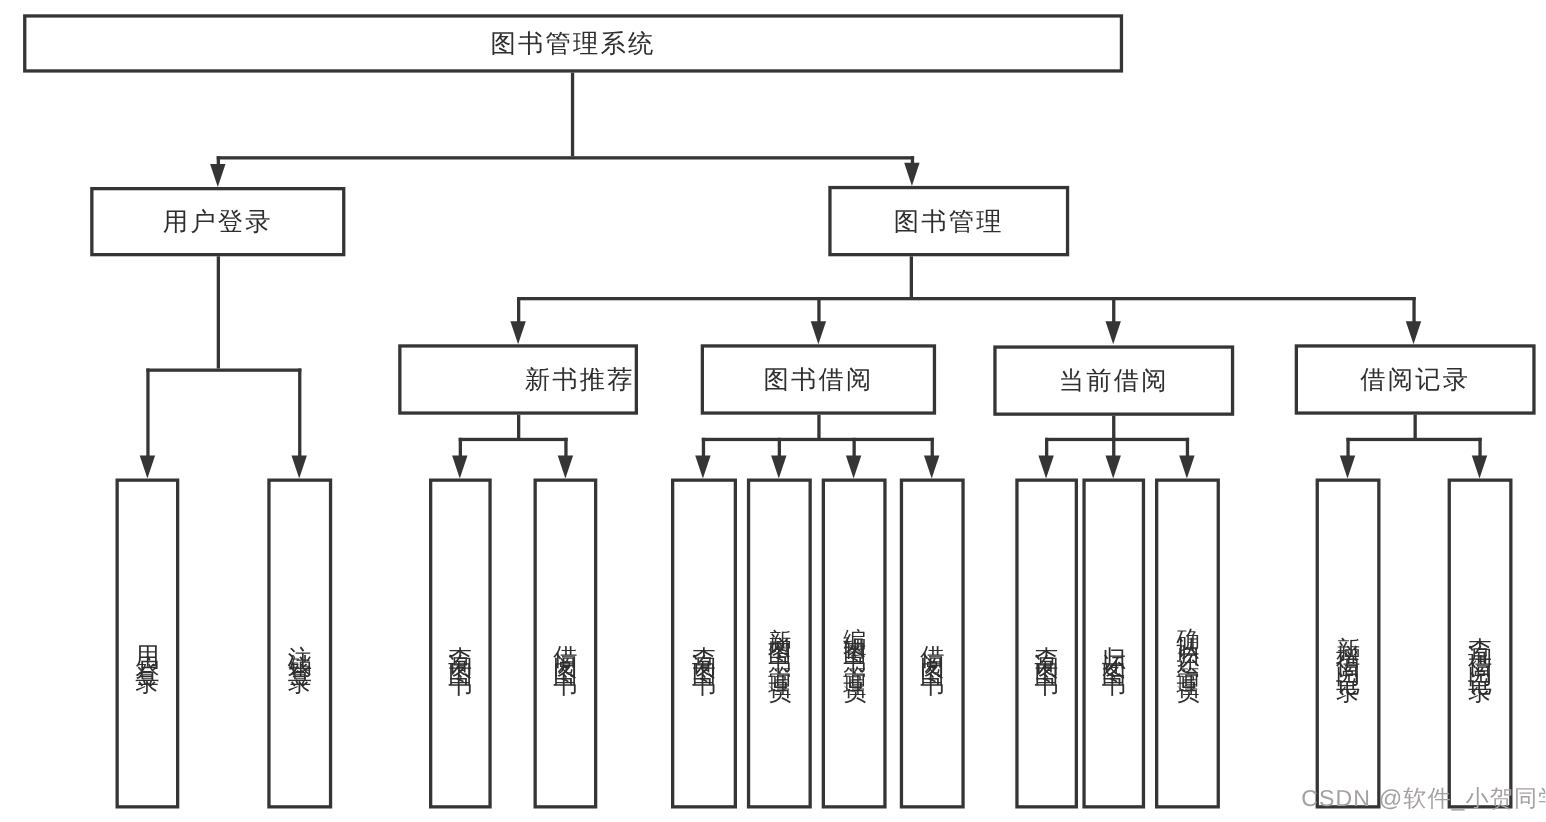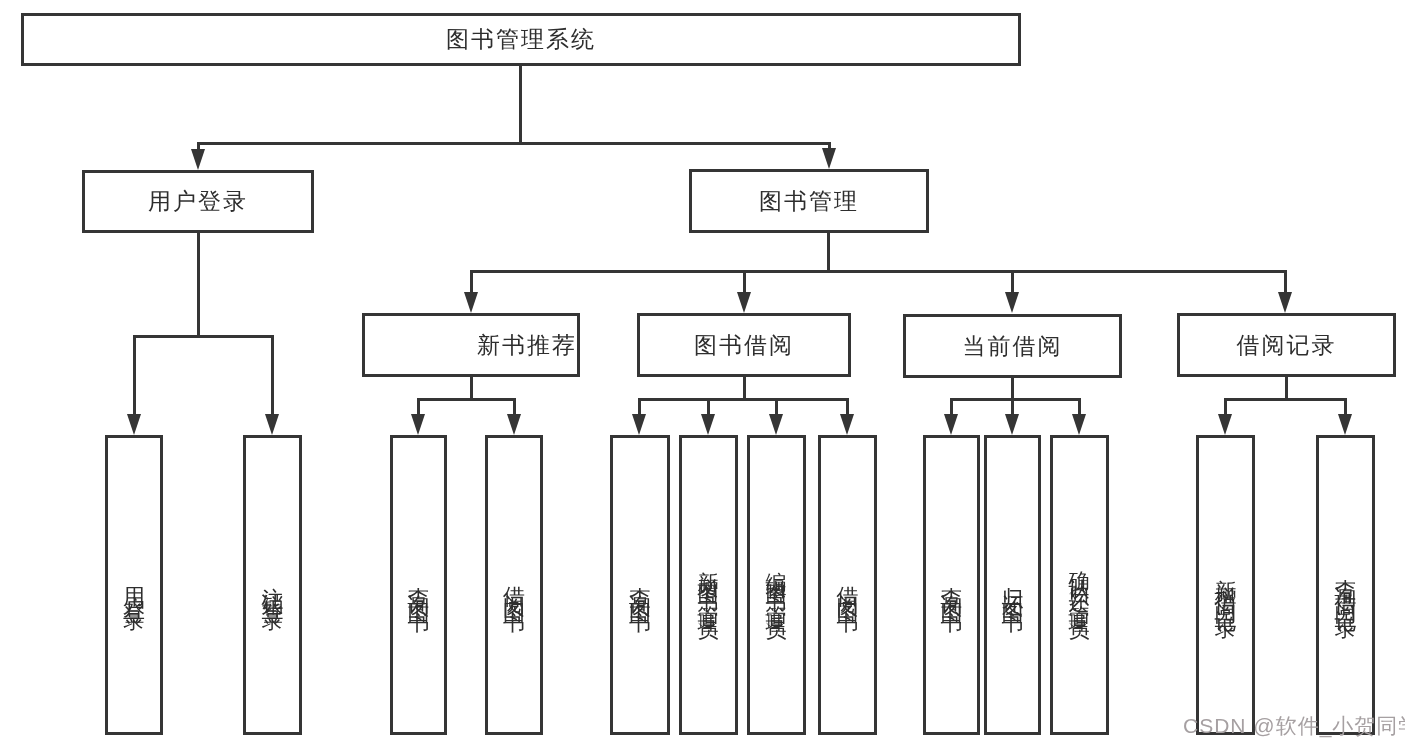--- a/index.html
+++ b/index.html
@@ -45,21 +45,21 @@
   <div class="line" style="left:519px;top:66px;width:3px;height:76px;"></div>
   <div class="line" style="left:197px;top:142px;width:634px;height:3px;"></div>
   <div class="line" style="left:197px;top:142px;width:3px;height:10px;"></div>
   <div class="arrow" style="left:191px;top:149px;"></div>
   <div class="line" style="left:828px;top:142px;width:3px;height:10px;"></div>
   <div class="arrow" style="left:822px;top:148px;"></div>
 
   <div class="hbox" style="left:82px;top:170px;width:232px;height:63px;">
     <span>用户登录</span>
   </div>
-  <div class="hbox" style="left:689px;top:169px;width:240px;height:64px;">
+  <div class="hbox" style="left:753px;top:169px;width:219px;height:64px;">
     <span>图书管理</span>
   </div>
 
   <div class="line" style="left:197px;top:233px;width:3px;height:102px;"></div>
   <div class="line" style="left:133px;top:335px;width:141px;height:3px;"></div>
   <div class="line" style="left:133px;top:335px;width:3px;height:80px;"></div>
   <div class="arrow" style="left:127px;top:414px;"></div>
   <div class="line" style="left:271px;top:335px;width:3px;height:80px;"></div>
   <div class="arrow" style="left:265px;top:414px;"></div>
 

